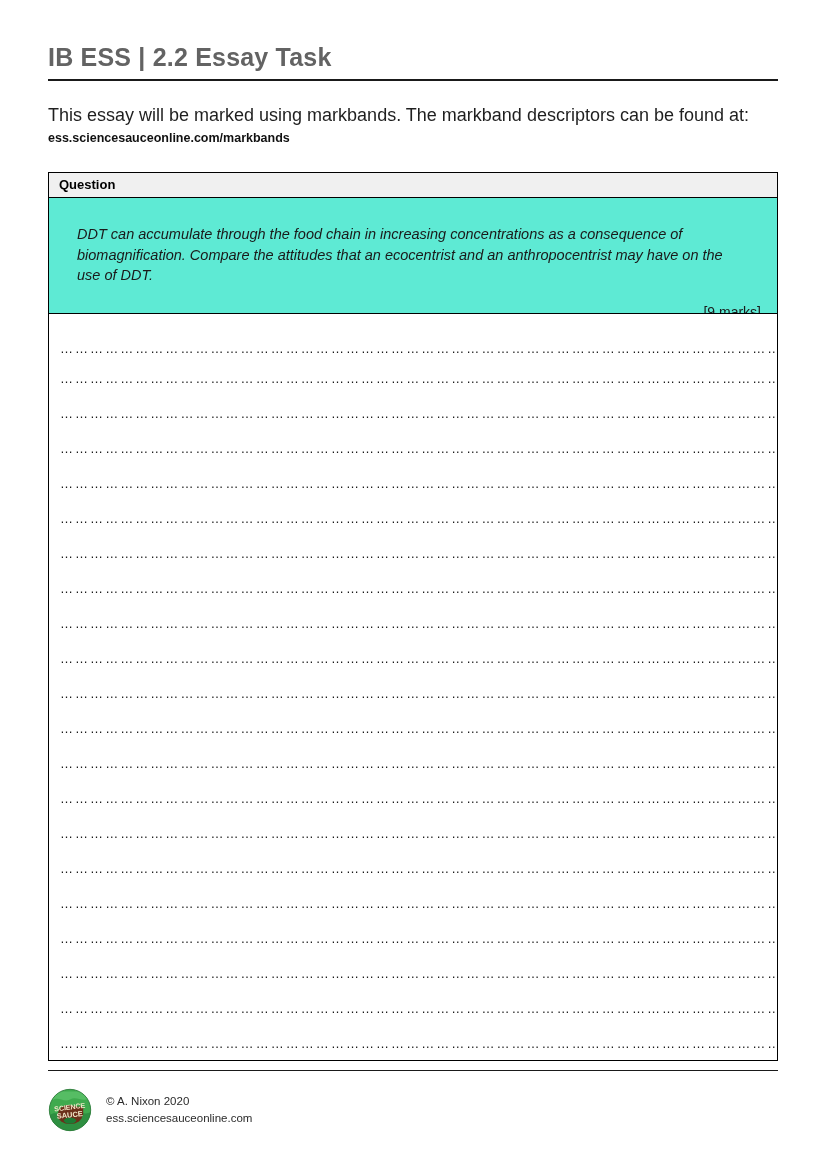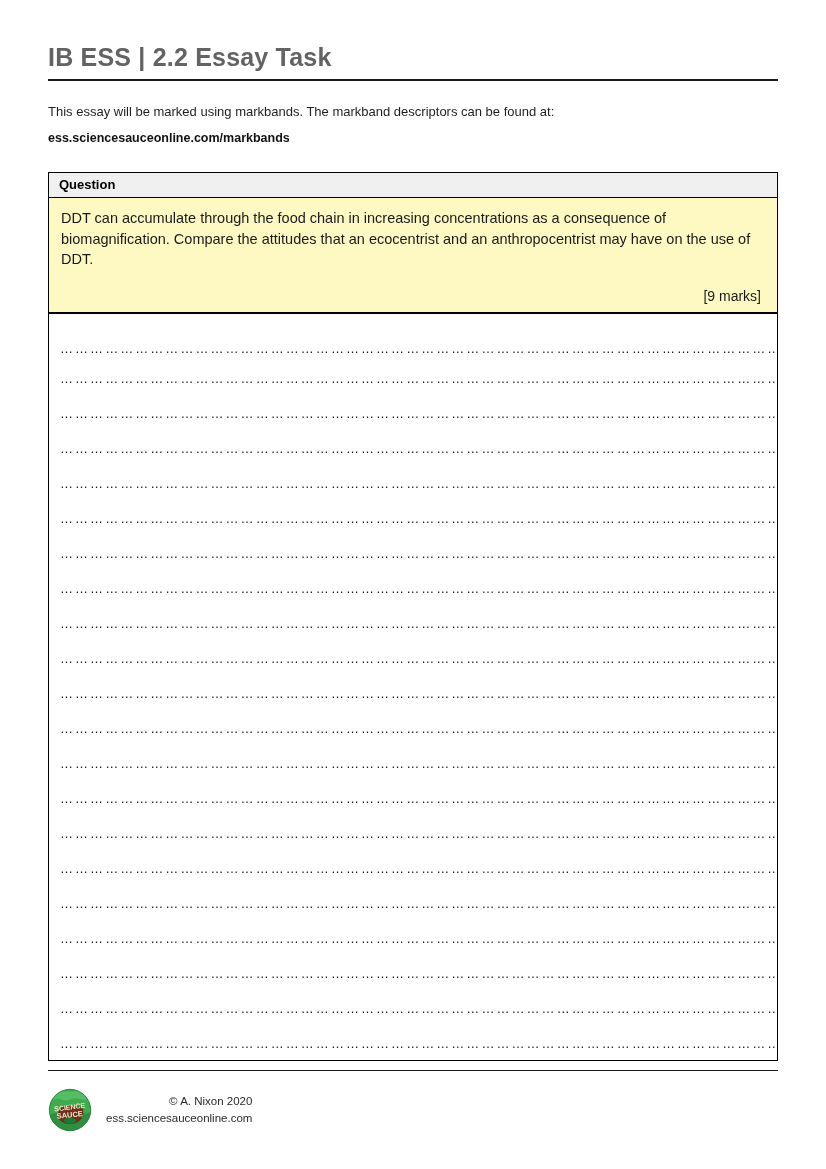--- a/index.html
+++ b/index.html
@@ -46,21 +46,21 @@
     border-bottom: 2.5px solid #1a1a1a;
     width: 730px;
   }
 
   
   .intro {
     position: absolute;
     left: 48px;
     top: 103px;
     width: 730px;
-    font-size: 13px;
+    font-size: 18px;
     color: #1f1f1f;
     line-height: 1.4;
   }
   .intro-link {
     position: absolute;
     left: 48px;
     top: 131px;
     width: 730px;
     text-align: left;
     font-size: 12.5px;
@@ -69,38 +69,39 @@
   }
 
   
   .question-box {
     position: absolute;
     left: 48px;
     top: 172px;
     width: 730px;
     border: 1.6px solid #000000;
     box-sizing: border-box;
-    background: #fef9c3;
+    background: #5eead4;
   }
   .question-header {
     background: #f0f0f0;
     border-bottom: 1.6px solid #000000;
     padding: 4px 10px 5px 10px;
     font-size: 13px;
     font-weight: bold;
     color: #000000;
   }
   .question-body {
     padding: 10px 12px 6px 12px;
   }
   .question-text {
     font-size: 14.5px;
     line-height: 1.42;
     color: #1a1a1a;
-    margin: 0;
+    margin: 16px;
+    font-style: italic;
   }
   .question-marks {
     text-align: right;
     font-size: 14px;
     color: #1a1a1a;
     margin-top: 18px;
     padding-right: 4px;
     padding-bottom: 2px;
   }
 
@@ -158,21 +159,20 @@
   .logo {
     width: 44px;
     height: 44px;
     flex: 0 0 44px;
     margin-right: 14px;
   }
   .footer-text {
     font-size: 11.5px;
     line-height: 1.45;
     color: #2b2b2b;
-    text-align: right;
   }
   .footer-text div {
     white-space: nowrap;
   }
 </style>
 </head>
 <body>
 
 <div class="page">
 

